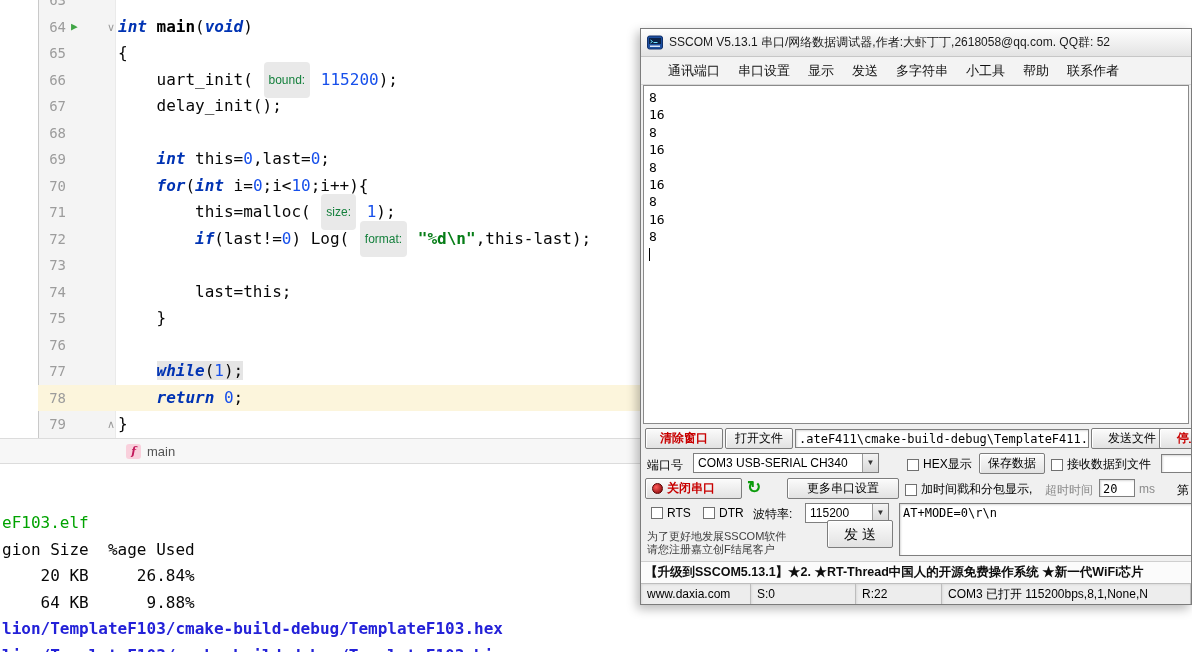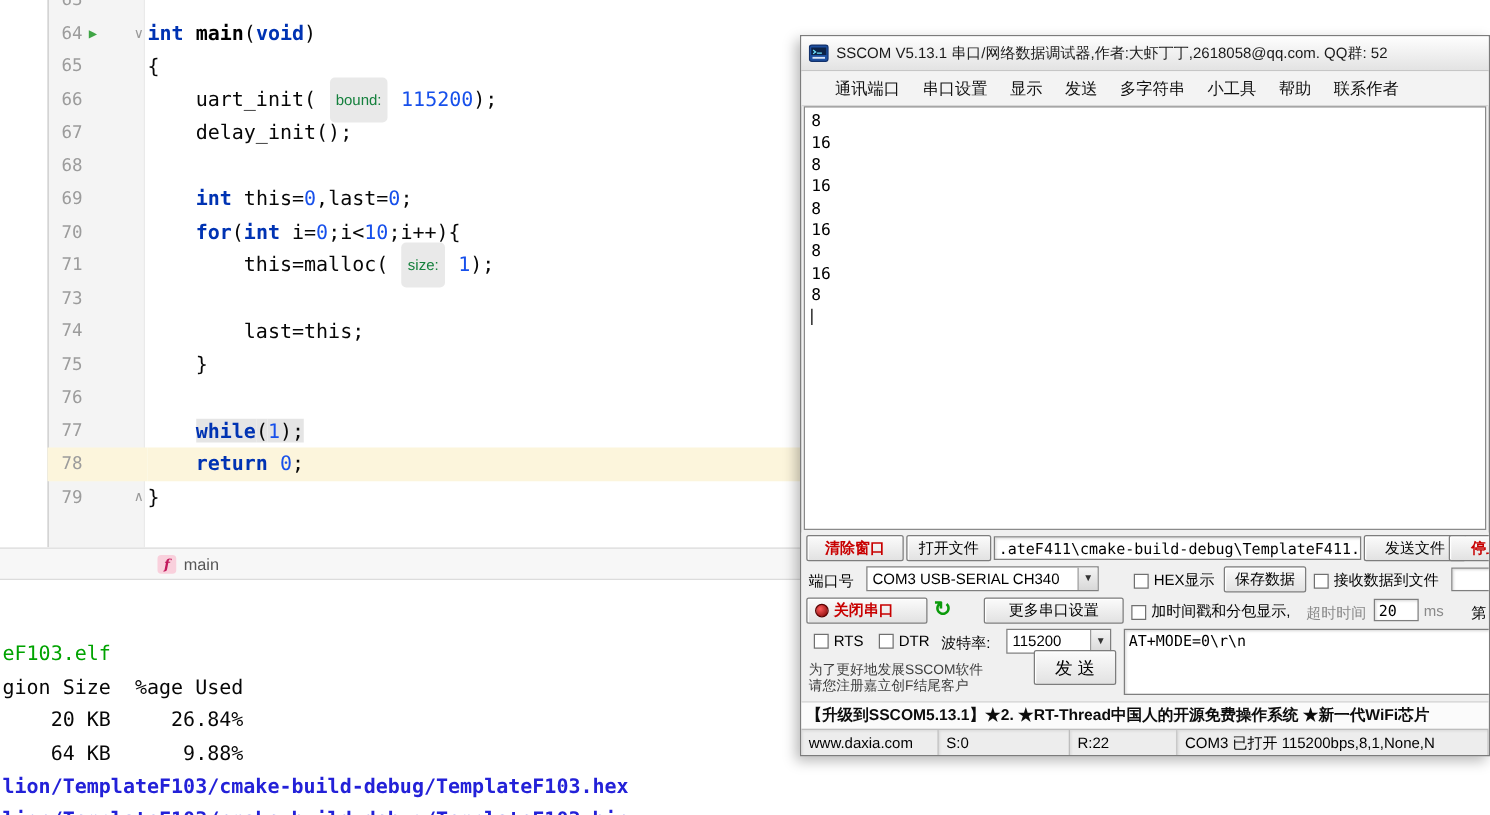--- a/index.html
+++ b/index.html
@@ -13,21 +13,21 @@
     border-left:1px solid #c9c9c9; border-right:1px solid #eaeaea; }
   #code-lines { position:absolute; top:-13px; left:0; right:0; }
   .crow { display:flex; height:26.5px; align-items:stretch; }
   .gut { margin-left:38px; width:66px; position:relative; flex:none;
     font:14px "DejaVu Sans Mono", monospace; color:#9c9c9c; line-height:26.5px; }
   .lnum { position:absolute; right:38px; }
   .run { position:absolute; left:33px; top:0; color:#3fa545; font-size:11px; line-height:26.5px; cursor:pointer; }
   .foldc { width:14px; flex:none; text-align:center; color:#9a9a9a; font-size:11px; line-height:26.5px; }
   .codetext { flex:1; white-space:pre; font:16px "DejaVu Sans Mono", monospace; line-height:26.5px; color:#070707; }
   .crow.caret .gut, .crow.caret .foldc, .crow.caret .codetext { background:#fcf5dc; }
-  .seg-kw  { color:#0033b3; font-weight:bold; }
+  .seg-kw  { color:#0033b3; font-weight:bold;font-style:italic; }
   .seg-num { color:#1750eb; }
   .seg-str { color:#067d17; font-weight:bold; }
   .seg-fn  { color:#000; font-weight:bold; }
   .seg-pl  { color:#070707; }
   .seg-hint { font:12px "Liberation Sans", sans-serif; color:#15803d; background:#e9e9e9;
     border-radius:4px; padding:11px 5px; margin:0 1px; vertical-align:1px; }
   .tokhl { background:#e5e5e5; }
 
   .breadcrumb { position:absolute; left:0; top:438px; width:640px; height:26px; background:#f7f7f7;
     border-top:1px solid #dcdcdc; border-bottom:1px solid #dcdcdc;
@@ -158,20 +158,27 @@
         </div>
         <div class="crow">
           <div class="gut">
             <span class="lnum">71</span>
           </div>
           <div class="foldc"></div>
           <div class="codetext"><span class="seg-pl">        this=malloc( </span><span class="seg-hint">size:</span><span class="seg-pl"> </span><span class="seg-num">1</span><span class="seg-pl">);</span></div>
         </div>
         <div class="crow">
           <div class="gut">
+            <span class="lnum">72</span>
+          </div>
+          <div class="foldc"></div>
+          <div class="codetext"><span class="seg-pl">        </span><span class="seg-kw">if</span><span class="seg-pl">(last!=</span><span class="seg-num">0</span><span class="seg-pl">) Log( </span><span class="seg-hint">format:</span><span class="seg-pl"> </span><span class="seg-str">"%d\n"</span><span class="seg-pl">,this-last);</span></div>
+        </div>
+        <div class="crow">
+          <div class="gut">
             <span class="lnum">73</span>
           </div>
           <div class="foldc"></div>
           <div class="codetext"></div>
         </div>
         <div class="crow">
           <div class="gut">
             <span class="lnum">74</span>
           </div>
           <div class="foldc"></div>

